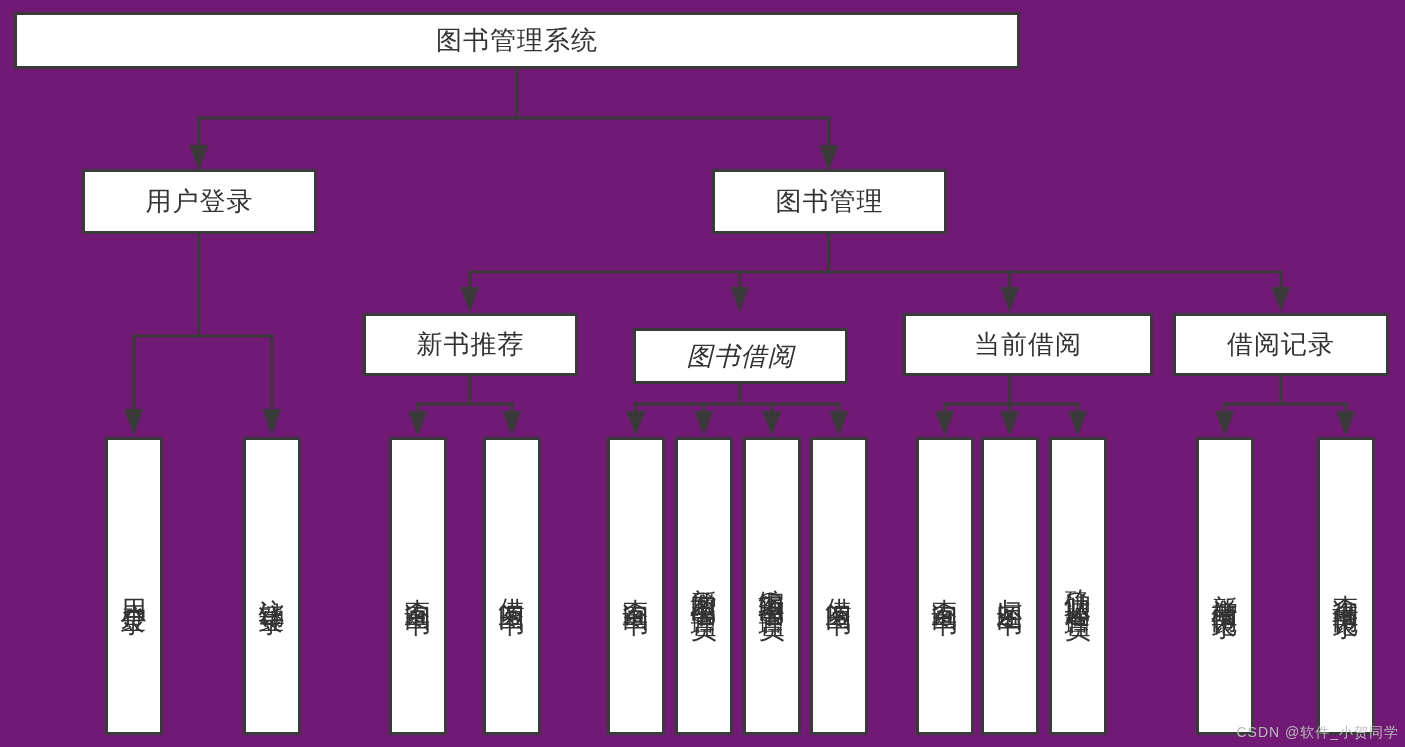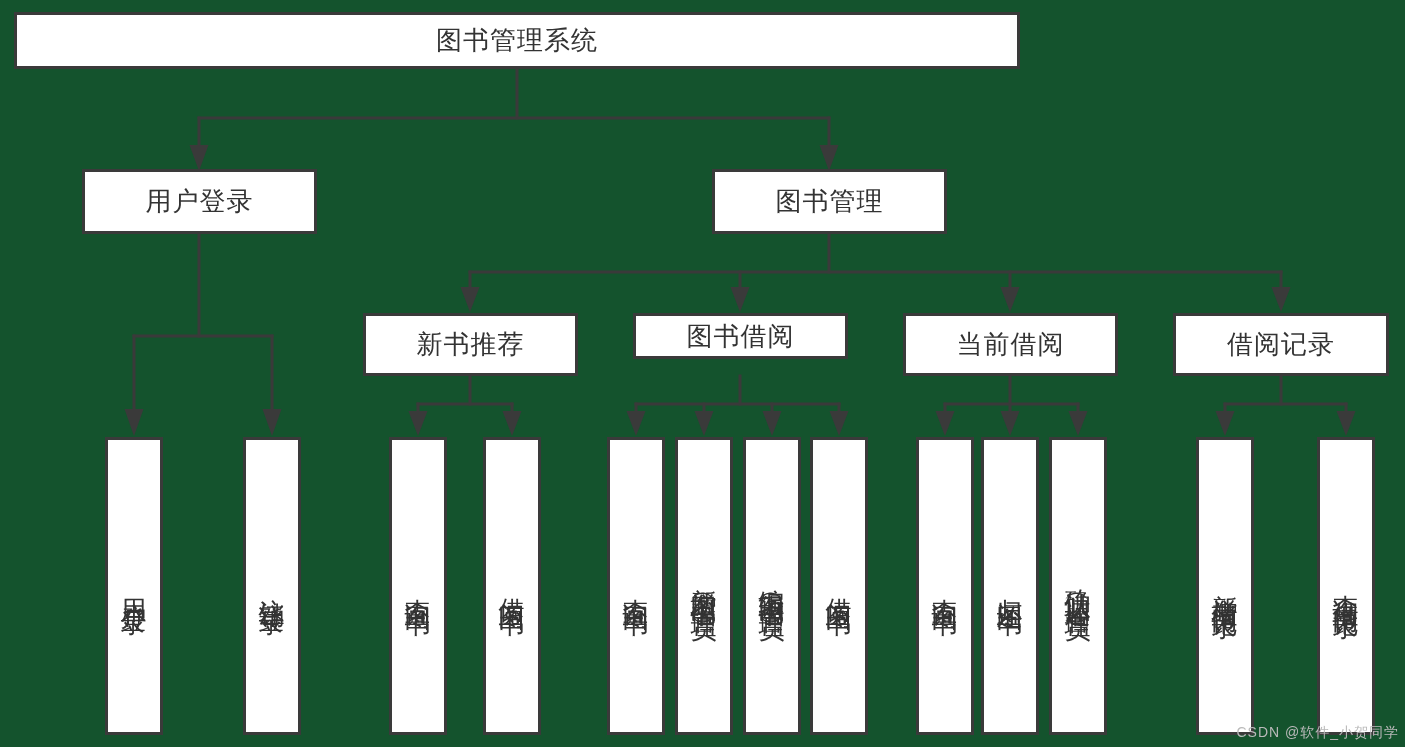--- a/index.html
+++ b/index.html
@@ -1,20 +1,20 @@
 <!DOCTYPE html>
 <html><head>
 <meta charset="utf-8">
 <style>
   html, body { margin: 0; padding: 0; background: #ffffff; }
   #stage {
     position: relative;
     width: 1405px;
     height: 747px;
-    background: #14532d;
+    background: #701a75;
     overflow: hidden;
     font-family: "Liberation Sans", "DejaVu Sans", sans-serif;
   }
   #wires {
     position: absolute;
     left: 0; top: 0;
     width: 1405px; height: 747px;
   }
   .node {
     position: absolute;
@@ -132,22 +132,22 @@
       <polygon points="1336.5,411 1355.5,411 1346,436"></polygon>
     </g>
   </svg>
 
   <div class="node" style="left:14px; top:12px; width:1006px; height:57px;">图书管理系统</div>
 
   <div class="node" style="left:82px; top:169px; width:235px; height:65px;">用户登录</div>
   <div class="node" style="left:712px; top:169px; width:235px; height:65px;font-family:Liberation Serif, serif;">图书管理</div>
 
   <div class="node" style="left:363px; top:313px; width:215px; height:63px;">新书推荐</div>
-  <div class="node" style="left:633px; top:313px; width:215px; height:46px;">图书借阅</div>
-  <div class="node" style="left:903px; top:313px; width:215px; height:63px;">当前借阅</div>
+  <div class="node" style="left:633px; top:328px; width:215px; height:56px;font-style:italic;">图书借阅</div>
+  <div class="node" style="left:903px; top:313px; width:250px; height:63px;">当前借阅</div>
   <div class="node" style="left:1173px; top:313px; width:216px; height:63px;">借阅记录</div>
 
   <div class="vnode" style="left:105px;">
     <span>用户登录</span>
   </div>
   <div class="vnode" style="left:243px;">
     <span>注销登录</span>
   </div>
 
   <div class="vnode" style="left:389px;">

